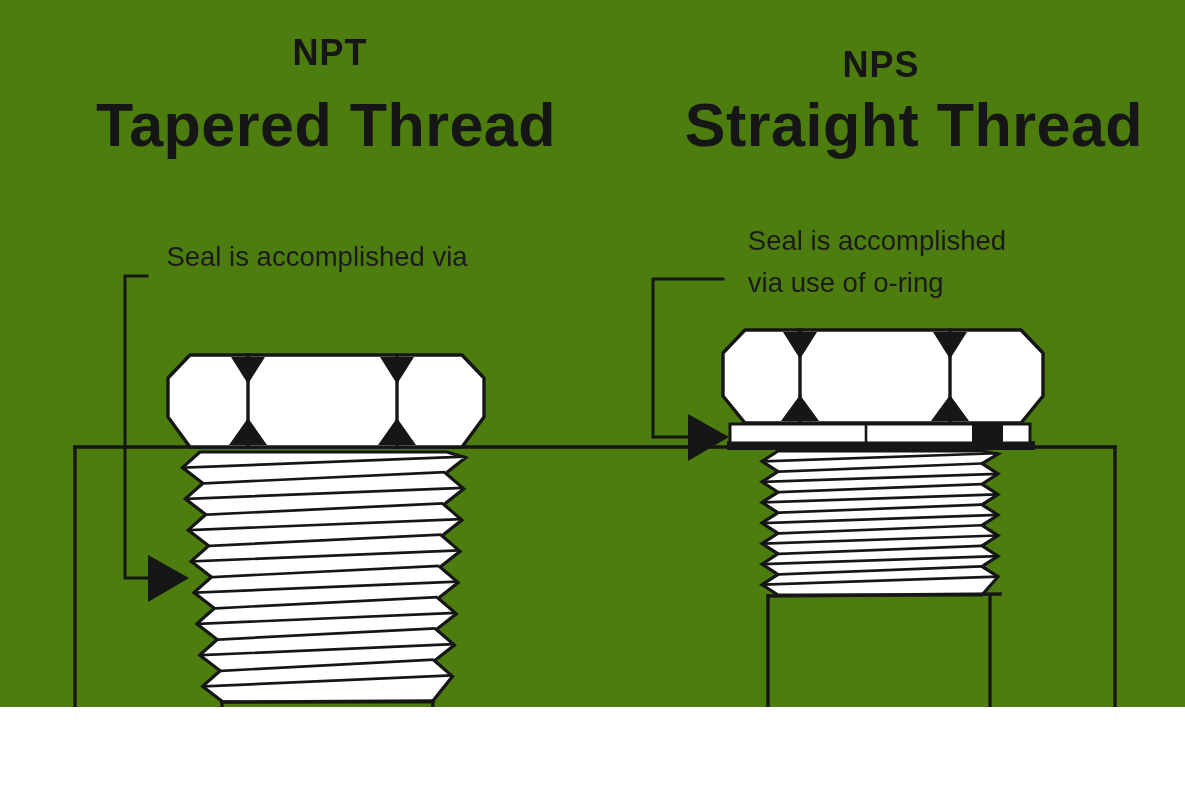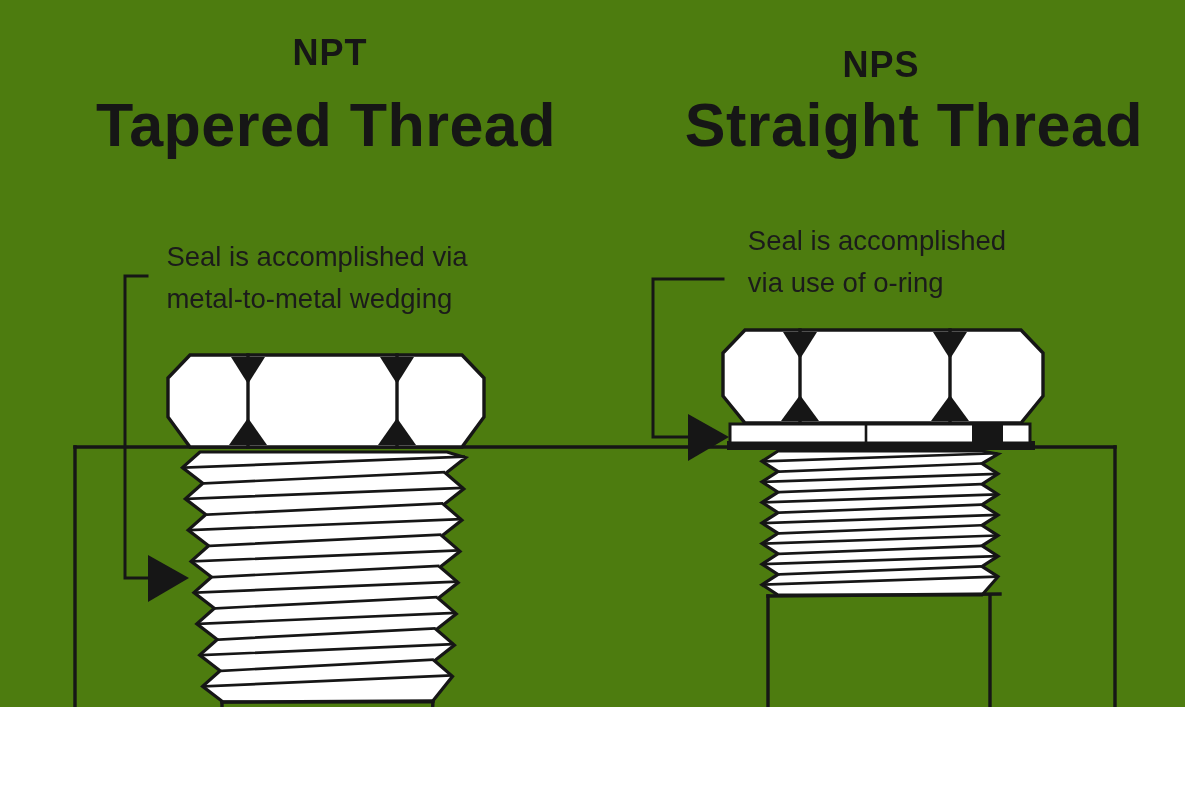--- a/index.html
+++ b/index.html
@@ -111,20 +111,19 @@
   </svg>
 
   <div class="acronym" style="left:330px;top:32px;">NPT</div>
   <div class="big-title" style="left:326px;top:90px;">Tapered Thread</div>
 
   <div class="acronym" style="left:881px;top:44px;">NPS</div>
   <div class="big-title" style="left:914px;top:90px;text-align:center;">Straight Thread</div>
 
   <div class="annotation" style="left:317px;top:236px;">
     <div>Seal is accomplished via</div>
-    <div>metal-to-metal wedging</div>
   </div>
 
   <div class="annotation" style="left:877px;top:220px;">
     <div>Seal is accomplished</div>
     <div>via use of o-ring</div>
   </div>
 </div>
 
 </body></html>

